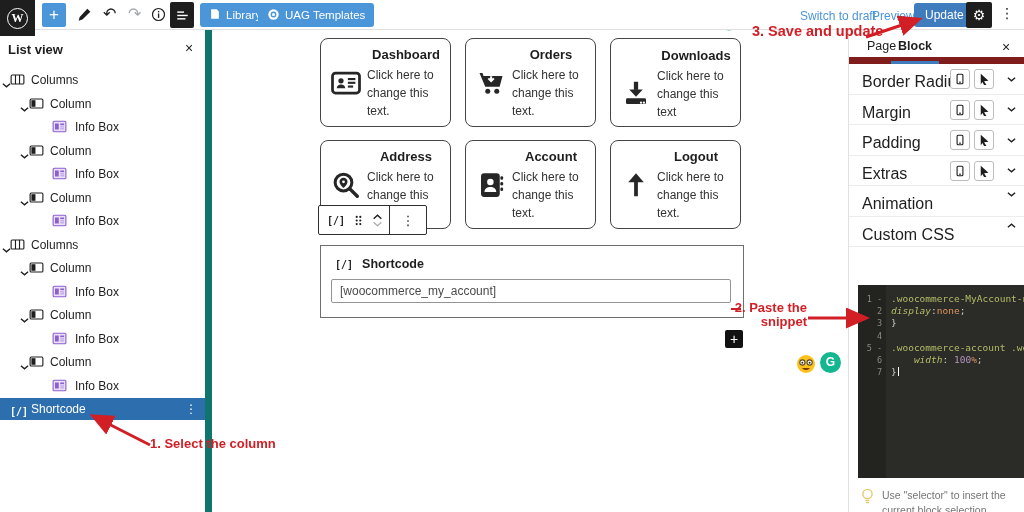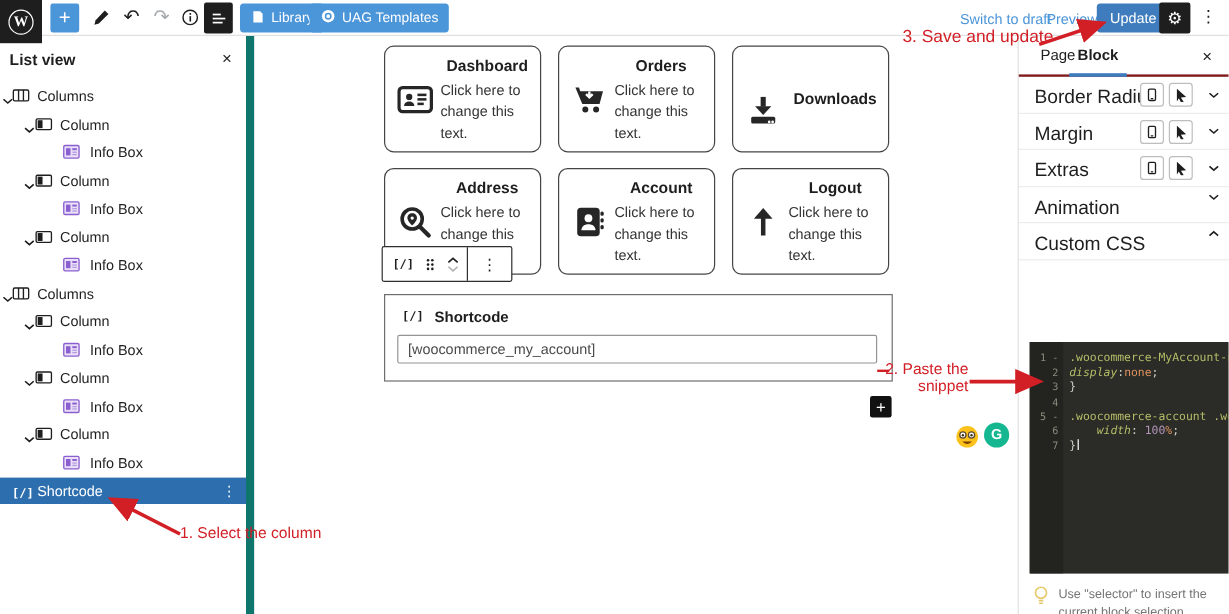--- a/index.html
+++ b/index.html
@@ -89,21 +89,21 @@
   
   .green-arc{ position:absolute; left:719px; top:20px; z-index:2; }
   .emoji-face{ position:absolute; left:796px; top:354px; }
   .gram-g{ position:absolute; left:820px; top:352px; width:21px; height:21px; border-radius:50%;
     background:var(--grammarly-green); color:#fff; font-weight:bold; font-size:12px;
     line-height:21px; text-align:center; }
 
   
   .sidebar{ position:absolute; left:848px; top:30px; right:0; bottom:0; background:#fff;
     border-left:1px solid #e0e0e0; }
-  .sb-tabs{ position:relative; height:34px; border-bottom:2px solid #7f1d1d; }
+  .sb-tabs{ position:relative; height:34px; border-bottom:7px solid #7f1d1d; }
   .sb-tab{ position:absolute; top:9px; font-size:12.5px; color:#1e1e1e; background:none; border:none; }
   .sb-tab-page{ left:18px; }
   .sb-tab-block{ left:49px; font-weight:bold; }
   .sb-underline{ position:absolute; left:42px; top:31px; width:48px; height:3px; background:var(--accent-blue); }
   .sb-close{ position:absolute; right:8px; top:7px; width:20px; height:20px; background:none;
     border:none; font-size:14px; color:#1e1e1e; }
   .sb-panels{ position:absolute; left:0; top:34px; right:0; }
   .sb-panel{ position:relative; height:30.5px; border-bottom:1px solid #ececec; }
   .sb-label{ position:absolute; left:13px; top:9px; font-size:16px; color:#1e1e1e; }
   .sb-right{ position:absolute; right:8px; top:5px; display:flex; align-items:center; gap:4px; }
@@ -121,21 +121,21 @@
   .tk-val{ color:#de935f;text-align:center; }
   .tk-num{ color:#b294bb; }
   .tk-pct{ color:#de935f; }
   .tk-plain{ color:#d0d0c8; }
   .code-cursor{ display:inline-block; width:1px; height:9px; background:#fff; margin-left:1px;
     vertical-align:-1px; }
   .sb-tip{ position:absolute; left:12px; right:4px; top:458px; display:flex; gap:8px; }
   .tip-text{ font-size:10.5px; color:#757575; line-height:1.4; }
 
   
-  .ann{ position:absolute; color:var(--annotation-red); font-weight:normal; z-index:9; }
+  .ann{ position:absolute; color:var(--annotation-red); font-weight:bold; z-index:9; }
   .ann-1{ left:150px; top:436px; font-size:13px; }
   .ann-2{ left:729px; top:301px; width:78px; font-size:13px; text-align:right; line-height:1.1; }
   .ann-3{ left:752px; top:23px; font-size:14.5px; }
   .arrows{ position:absolute; left:0; top:0; width:1024px; height:512px; pointer-events:none; z-index:8; }
   .arrow{ stroke:var(--annotation-red); stroke-width:3; fill:none; }
   .arrow-thin{ stroke:var(--annotation-red); stroke-width:2; fill:none; }
   #ah path{ fill:var(--annotation-red); }
 </style>
 </head>
 <body>
@@ -411,20 +411,21 @@
       <div class="infobox" style="left: 398px; top: 8px; align-items: center;">
         <div class="ib-icon"><svg viewBox="0 0 24 24" width="30" height="30">
             <rect x="10.3" y="3" width="3.4" height="6.5" fill="#262626"></rect>
             <path d="M12 15L6.6 9.2h10.8z" fill="#262626"></path>
             <rect x="4" y="16.2" width="16" height="4.6" rx="1" fill="#262626"></rect>
             <circle cx="16" cy="19.7" r="0.9" fill="#fff"></circle>
             <circle cx="18.3" cy="19.7" r="0.9" fill="#fff"></circle>
           </svg></div>
         <div class="ib-content">
           <div class="ib-title">Downloads</div>
+          <div class="ib-text">Click here to change this text</div>
         </div>
       </div>
       <div class="infobox" style="left: 108px; top: 110px;">
         <div class="ib-icon"><svg viewBox="0 0 24 24" width="30" height="30">
             <circle cx="10" cy="10" r="6.7" fill="none" stroke="#262626" stroke-width="2.4"></circle>
             <path d="M15.3 15.3L21 21" stroke="#262626" stroke-width="2.8" stroke-linecap="round"></path>
             <path d="M10 6.2c-1.9 0-3.2 1.4-3.2 3.1 0 2.2 3.2 5 3.2 5s3.2-2.8 3.2-5c0-1.7-1.3-3.1-3.2-3.1z" fill="#262626"></path>
             <circle cx="10" cy="9.4" r="1.1" fill="#fff"></circle>
           </svg></div>
         <div class="ib-content">
@@ -519,20 +520,41 @@
               </svg>
             </button>
             <span class="sb-chev">
               <svg viewBox="0 0 10 7" width="9" height="7">
                 <path d="M1 1.5l4 3.5 4-3.5" fill="none" stroke="currentColor" stroke-width="1.5"></path>
               </svg>
             </span>
           </span>
         </div>
         <div class="sb-panel">
+          <span class="sb-label">Padding</span>
+          <span class="sb-right">
+            <button class="sb-mini">
+              <svg viewBox="0 0 14 14" width="12" height="12">
+                <rect x="3.6" y="1.5" width="6.8" height="11" rx="1.2" fill="none" stroke="#1e1e1e" stroke-width="1.3"></rect>
+                <line x1="5.8" y1="10.7" x2="8.2" y2="10.7" stroke="#1e1e1e" stroke-width="1.2"></line>
+              </svg>
+            </button>
+            <button class="sb-mini">
+              <svg viewBox="0 0 14 14" width="12" height="12">
+                <path d="M3.2 1l9 8.1-5.1.5 2.8 4.5-2.2 1.1-2.6-4.8-1.9 3z" fill="#1e1e1e"></path>
+              </svg>
+            </button>
+            <span class="sb-chev">
+              <svg viewBox="0 0 10 7" width="9" height="7">
+                <path d="M1 1.5l4 3.5 4-3.5" fill="none" stroke="currentColor" stroke-width="1.5"></path>
+              </svg>
+            </span>
+          </span>
+        </div>
+        <div class="sb-panel">
           <span class="sb-label">Extras</span>
           <span class="sb-right">
             <button class="sb-mini">
               <svg viewBox="0 0 14 14" width="12" height="12">
                 <rect x="3.6" y="1.5" width="6.8" height="11" rx="1.2" fill="none" stroke="#1e1e1e" stroke-width="1.3"></rect>
                 <line x1="5.8" y1="10.7" x2="8.2" y2="10.7" stroke="#1e1e1e" stroke-width="1.2"></line>
               </svg>
             </button>
             <button class="sb-mini">
               <svg viewBox="0 0 14 14" width="12" height="12">

